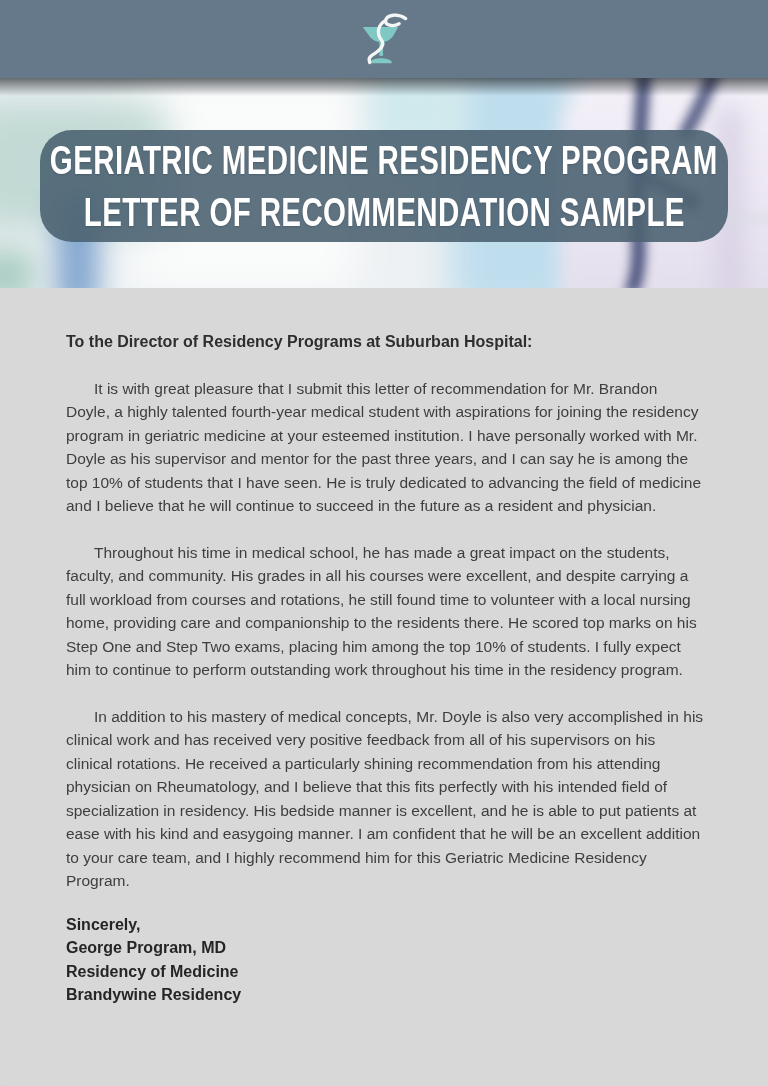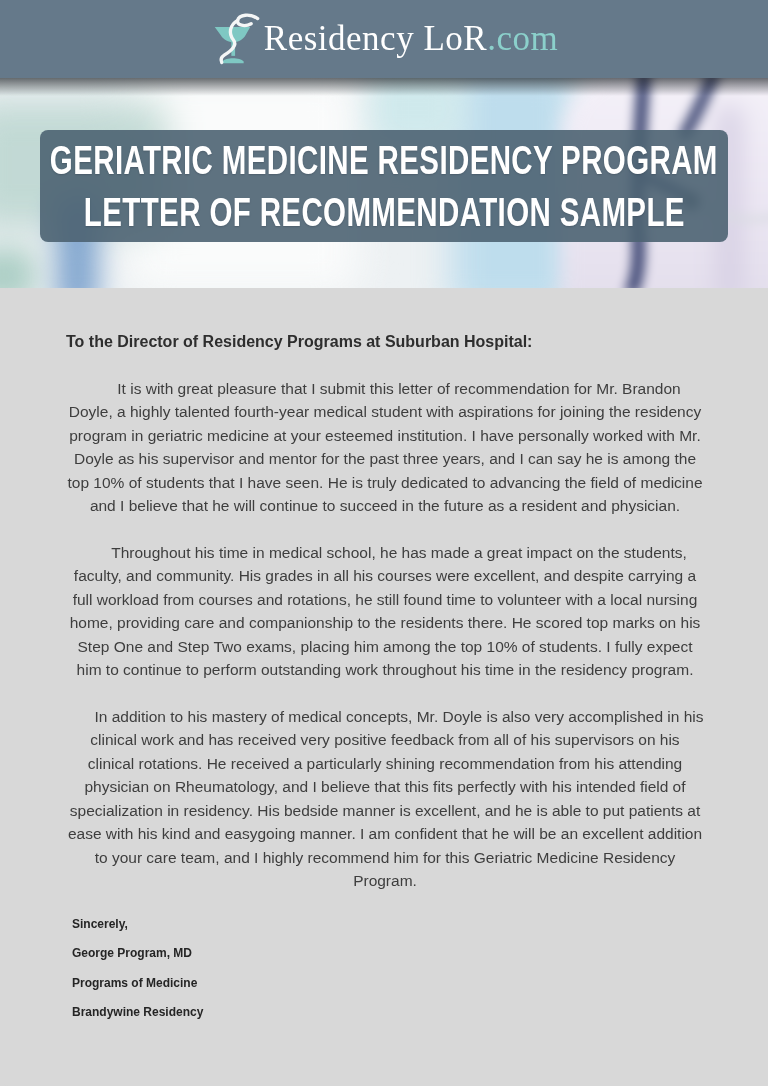--- a/index.html
+++ b/index.html
@@ -36,60 +36,59 @@
   .b-fold   {left:700px;top:30px;width:26px;height:190px;background:#d4cde2;filter:blur(10px);opacity:.8;}
   .hero-steth{position:absolute;inset:0;}
   .hero-shade{
     position:absolute;left:0;top:0;width:100%;height:18px;z-index:2;
     background:linear-gradient(180deg,rgba(12,17,22,.6) 0%,rgba(12,17,22,0) 100%);
   }
 
   
   .title-banner{
     position:absolute;left:40px;right:40px;top:52px;height:112px;z-index:3;
-    background:rgba(77,99,114,.9);border-radius:8px;
+    background:rgba(77,99,114,.9);border-radius:32px;
     display:flex;flex-direction:column;align-items:center;justify-content:center;
     row-gap:2px;
   }
   .title-line{
     display:block;white-space:nowrap;color:#ffffff;font-weight:700;
     font-size:41px;line-height:50px;letter-spacing:.5px;
     transform:scaleX(.72);transform-origin:50% 50%;
     text-shadow:0 1px 2px rgba(30,40,50,.25);
   }
 
   
   .letter{
     position:relative;width:100%;height:798px;background:#d8d8d8;
     box-sizing:border-box;padding:42px 64px 0 66px;
     color:#3e3e3e;font-size:15.5px;line-height:23.5px;border-radius:9px;
   }
   .letter p{margin:0 0 23px 0;}
   .salutation{font-weight:700;color:#2e2e2e;font-size:16px;}
-  .para{text-indent:28px;text-align:center;}
+  .para{text-indent:28px;}
   .signature{margin-top:-3px;}
-  .signature p{margin:6px;font-weight:700;color:#252525;font-size:12px;line-height:23.5px;}
+  .signature p{margin:0;font-weight:700;color:#252525;font-size:16px;line-height:23.5px;}
 </style>
 </head>
 <body>
 
 <div class="page">
 
   <header class="site-header">
     <div class="brand">
       <svg viewBox="0 0 60 60" aria-hidden="true">
 
         <path d="M4 16 L42 16 L37 25 C34 30 29 32.5 24 32.5 C19 32.5 13.5 30 10.5 25 Z" fill="#7fc8c3"></path>
         <rect x="21.8" y="32" width="4" height="15" fill="#7fc8c3"></rect>
         <path d="M12 53 C16 48.5 31 48.5 35 53 L35 55 L12 55 Z" fill="#7fc8c3"></path>
 
         <path d="M50 7 C42 1.5 30 2.5 28.5 9 C27.5 14 36 16.5 43 12.5" fill="none" stroke="#f4f6f6" stroke-width="3.6" stroke-linecap="round"></path>
         <path d="M28.5 9 C20 14 18.5 23 24 30 C28.5 35.5 22 41 14.5 46 C11.5 48 10 51 11.5 54" fill="none" stroke="#f4f6f6" stroke-width="3.6" stroke-linecap="round"></path>
       </svg>
-      <span class="brand-text"><span>Residency LoR</span><span class="suffix">.com</span></span>
     </div>
   </header>
 
   <div class="hero">
     <div class="hero-art" aria-hidden="true">
       <div class="blob b-door"></div>
       <div class="blob b-mint"></div>
       <div class="blob b-blue1"></div>
       <div class="blob b-mint2"></div>
       <div class="blob b-sky"></div>
@@ -113,18 +112,18 @@
   </div>
 
   <main class="letter">
     <p class="salutation">To the Director of Residency Programs at Suburban Hospital:</p>
     <p class="para">It is with great pleasure that I submit this letter of recommendation for Mr. Brandon Doyle, a highly talented fourth-year medical student with aspirations for joining the residency program in geriatric medicine at your esteemed institution. I have personally worked with Mr. Doyle as his supervisor and mentor for the past three years, and I can say he is among the top 10% of students that I have seen. He is truly dedicated to advancing the field of medicine and I believe that he will continue to succeed in the future as a resident and physician.</p>
     <p class="para">Throughout his time in medical school, he has made a great impact on the students, faculty, and community. His grades in all his courses were excellent, and despite carrying a full workload from courses and rotations, he still found time to volunteer with a local nursing home, providing care and companionship to the residents there. He scored top marks on his Step One and Step Two exams, placing him among the top 10% of students. I fully expect him to continue to perform outstanding work throughout his time in the residency program.</p>
     <p class="para">In addition to his mastery of medical concepts, Mr. Doyle is also very accomplished in his clinical work and has received very positive feedback from all of his supervisors on his clinical rotations. He received a particularly shining recommendation from his attending physician on Rheumatology, and I believe that this fits perfectly with his intended field of specialization in residency. His bedside manner is excellent, and he is able to put patients at ease with his kind and easygoing manner. I am confident that he will be an excellent addition to your care team, and I highly recommend him for this Geriatric Medicine Residency Program.</p>
     <div class="signature">
       <p>Sincerely,</p>
       <p>George Program, MD</p>
-      <p>Programs of Medicine</p>
+      <p>Residency of Medicine</p>
       <p>Brandywine Residency</p>
     </div>
   </main>
 
 </div>
 
 </body></html>

